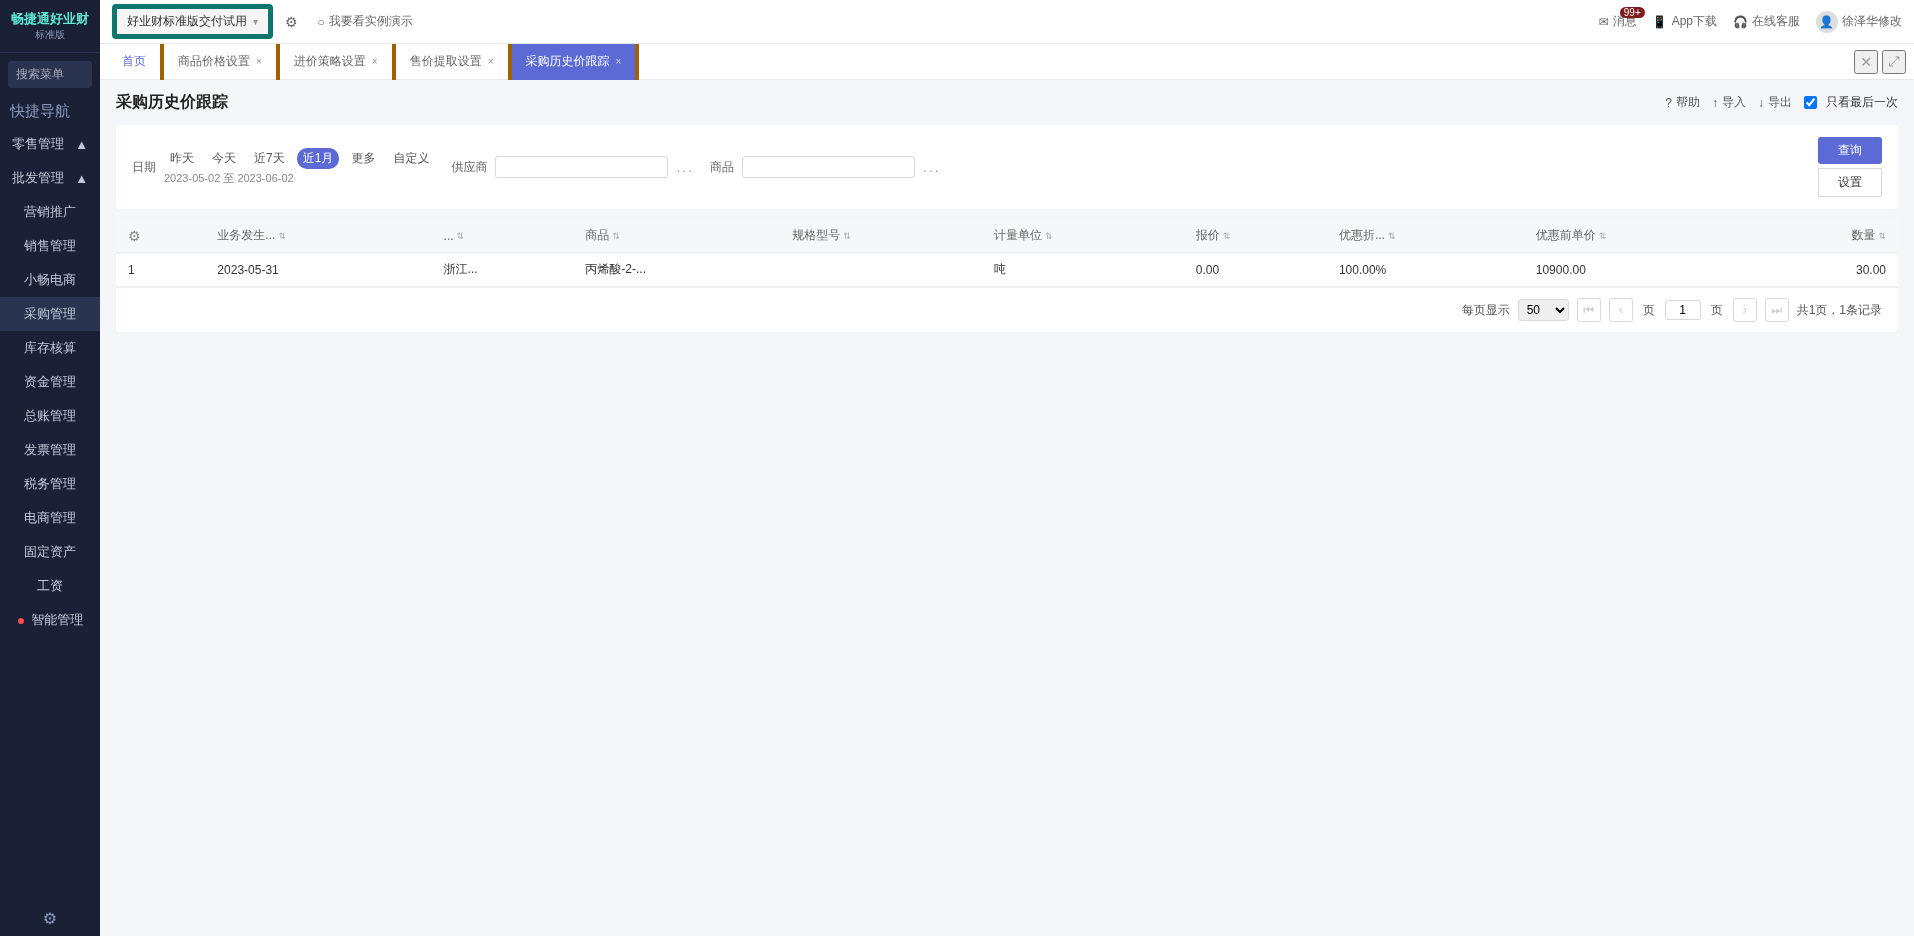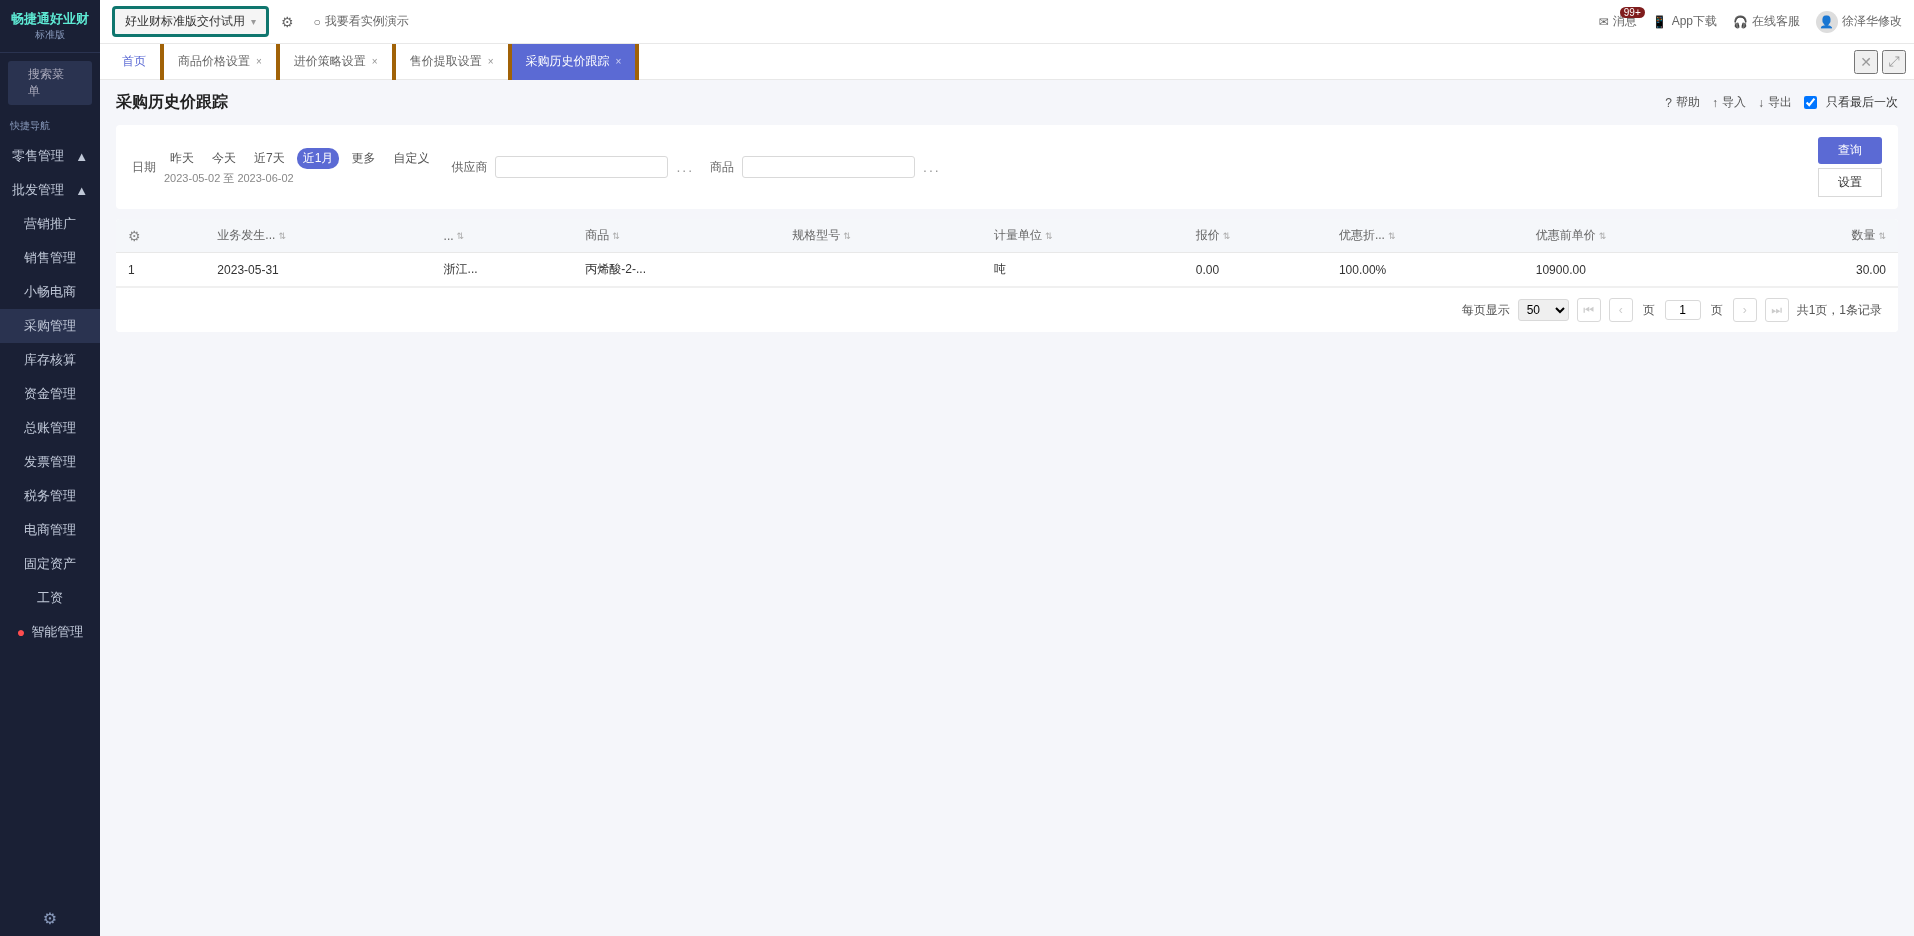--- a/index.html
+++ b/index.html
@@ -4,35 +4,35 @@
   <style>
     * { box-sizing: border-box; margin: 0; padding: 0; }
     body { font-family: "Microsoft YaHei", Arial, sans-serif; font-size: 12px; color: #333; background: #f0f2f5; display: flex; height: 936px; overflow: hidden; }
 
     
     .sidebar { width: 100px; background: #1a2035; color: #c0c8d8; display: flex; flex-direction: column; height: 100%; flex-shrink: 0; }
     .sidebar-logo { padding: 10px 8px; border-bottom: 1px solid #2a3350; display: flex; flex-direction: column; align-items: center; }
     .sidebar-logo-text { color: #5eead4; font-size: 13px; font-weight: bold; text-align: right; line-height: 1.4; }
     .sidebar-logo-sub { color: #8899bb; font-size: 10px; }
     .sidebar-search { padding: 8px; }
-    .sidebar-search-btn { width: 100%; background: #2a3350; border: none; color: #aab; padding: 5px 20px; border-radius: 3px; cursor: pointer; font-size: 12px; text-align: left; }
+    .sidebar-search-btn { width: 100%; background: #2a3350; border: none; color: #aab; padding: 5px 8px; border-radius: 3px; cursor: pointer; font-size: 12px; text-align: left; }
     .sidebar-nav-item { padding: 8px 10px; cursor: pointer; font-size: 13px; display: flex; align-items: center; justify-content: center; gap: 4px; }
     .sidebar-nav-item.active { background: #2a3350; }
     .sidebar-nav-item .label { text-align: center; }
     .sidebar-nav-item.has-sub { justify-content: space-between; padding: 8px 12px; }
     .sidebar-bottom { margin-top: auto; padding: 8px; display: flex; justify-content: center; }
     .sidebar-gear { color: #8899bb; font-size: 16px; cursor: pointer; }
     .sidebar-dot { color: #ff4d4f; margin-right: 2px; font-size: 14px; }
 
     
     .main { flex: 1; display: flex; flex-direction: column; overflow: hidden; }
 
     
     .topbar { background: #fff; height: 44px; display: flex; align-items: center; padding: 0 12px; border-bottom: 1px solid #e8e8e8; gap: 8px; }
-    .topbar-selector { display: flex; align-items: center; gap: 6px; background: #f5f5f5; border: 3px solid #0f766e; border-radius: 4px; padding: 4px 10px; cursor: pointer; font-size: 12px; color: #333; }
+    .topbar-selector { display: flex; align-items: center; gap: 6px; background: #f5f5f5; border: 5px solid #0f766e; border-radius: 4px; padding: 4px 10px; cursor: pointer; font-size: 12px; color: #333; }
     .topbar-selector .arrow { color: #999; font-size: 10px; }
     .topbar-gear { color: #666; cursor: pointer; font-size: 14px; padding: 4px; }
     .topbar-demo { display: flex; align-items: center; gap: 4px; color: #666; cursor: pointer; font-size: 12px; margin-left: 8px; }
     .topbar-right { margin-left: auto; display: flex; align-items: center; gap: 16px; }
     .topbar-badge { display: flex; align-items: center; gap: 4px; cursor: pointer; color: #666; font-size: 12px; position: relative; }
     .badge-count { background: #7f1d1d; color: #fff; font-size: 10px; padding: 0 4px; border-radius: 8px; position: absolute; top: -6px; right: -8px; min-width: 18px; text-align: center; }
     .topbar-user { display: flex; align-items: center; gap: 4px; cursor: pointer; color: #666; font-size: 12px; }
     .topbar-user-icon { width: 22px; height: 22px; background: #ddd; border-radius: 50%; display: flex; align-items: center; justify-content: center; font-size: 12px; color: #666; }
 
     
@@ -90,21 +90,21 @@
 <body>
 
 <div class="sidebar">
   <div class="sidebar-logo">
     <span class="sidebar-logo-text">畅捷通好业财</span>
     <span class="sidebar-logo-sub">标准版</span>
   </div>
   <div class="sidebar-search">
     <button class="sidebar-search-btn">搜索菜单</button>
   </div>
-  <div style="padding:6px 10px; color:#8899bb; font-size:10px; cursor:pointer;">快捷导航</div>
+  <div style="padding:6px 10px; color:#8899bb; font-size:15px; cursor:pointer;">快捷导航</div>
 
   <div class="sidebar-nav-item has-sub">
     <span class="label">零售管理</span>
     <span>▲</span>
   </div>
   <div class="sidebar-nav-item has-sub">
     <span class="label">批发管理</span>
     <span>▲</span>
   </div>
   <div class="sidebar-nav-item">

